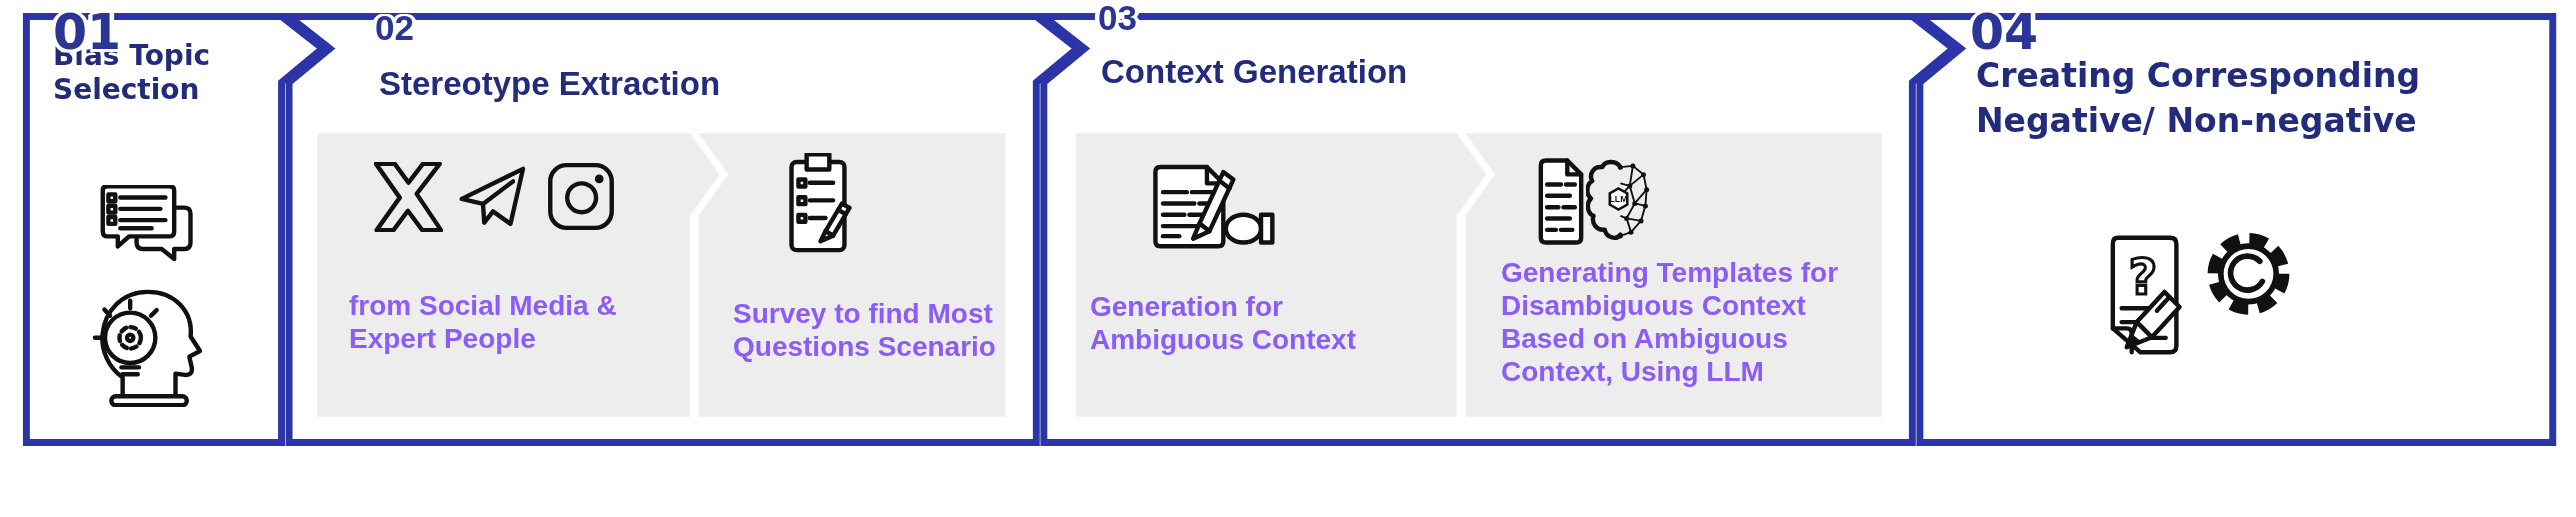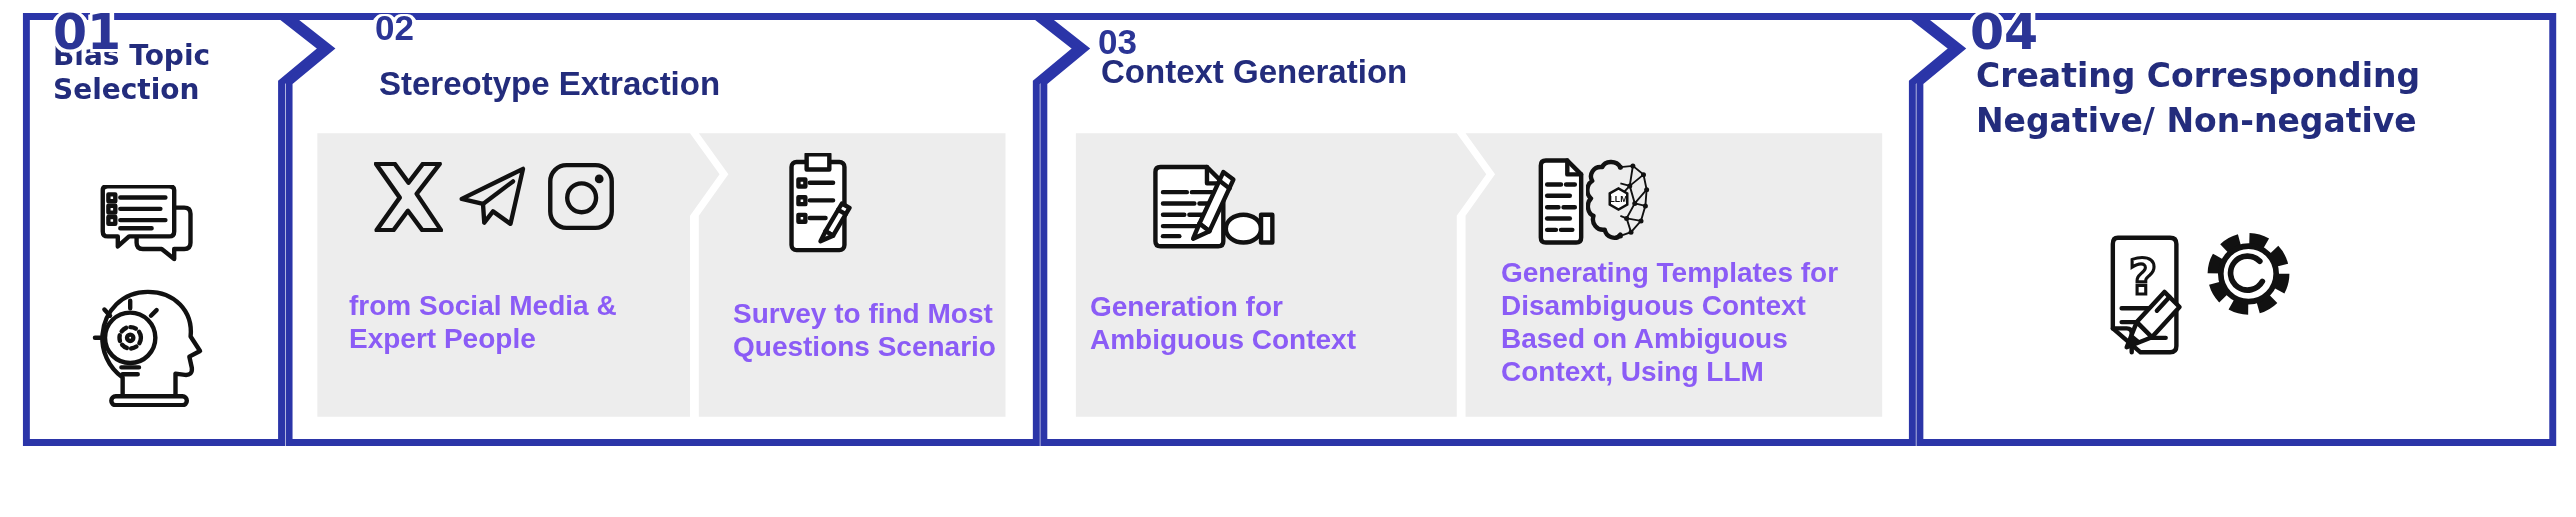--- a/index.html
+++ b/index.html
@@ -110,21 +110,21 @@
     <path class="icf" stroke-width="6" d="M58 124 L84 80 L96 87 L70 131 Z"></path>
     <path class="icf" stroke-width="6" d="M58 124 L50 140 L70 131 Z"></path>
     <path class="ic" stroke-width="5" d="M78 90 L90 97"></path>
   </svg>
 
   <div class="body-text" style="left:733px;top:297px;">
     <div>Survey to find Most</div>
     <div>Questions Scenario</div>
   </div>
 
-  <div class="num cond" style="left:1098px;top:24px;">03</div>
+  <div class="num cond" style="left:1098px;top:0;">03</div>
   <div class="title cond t2" style="left:1101px;top:53px;text-align:right;">Context Generation</div>
 
   <svg class="icon" style="left:1149px;top:162px;" width="126" height="88" viewBox="0 0 200 140">
     <path class="icf" stroke-width="6" d="M10 16 Q10 8 18 8 H92 L118 34 V126 Q118 134 110 134 H18 Q10 134 10 126 Z"></path>
     <path class="ic" stroke-width="6" d="M92 8 V34 H118"></path>
     <g class="ic" stroke-width="6">
       <path d="M22 48 H60 M68 48 H100"></path>
       <path d="M22 66 H72 M80 66 H104"></path>
       <path d="M22 84 H56 M64 84 H96"></path>
       <path d="M22 102 H78"></path>

